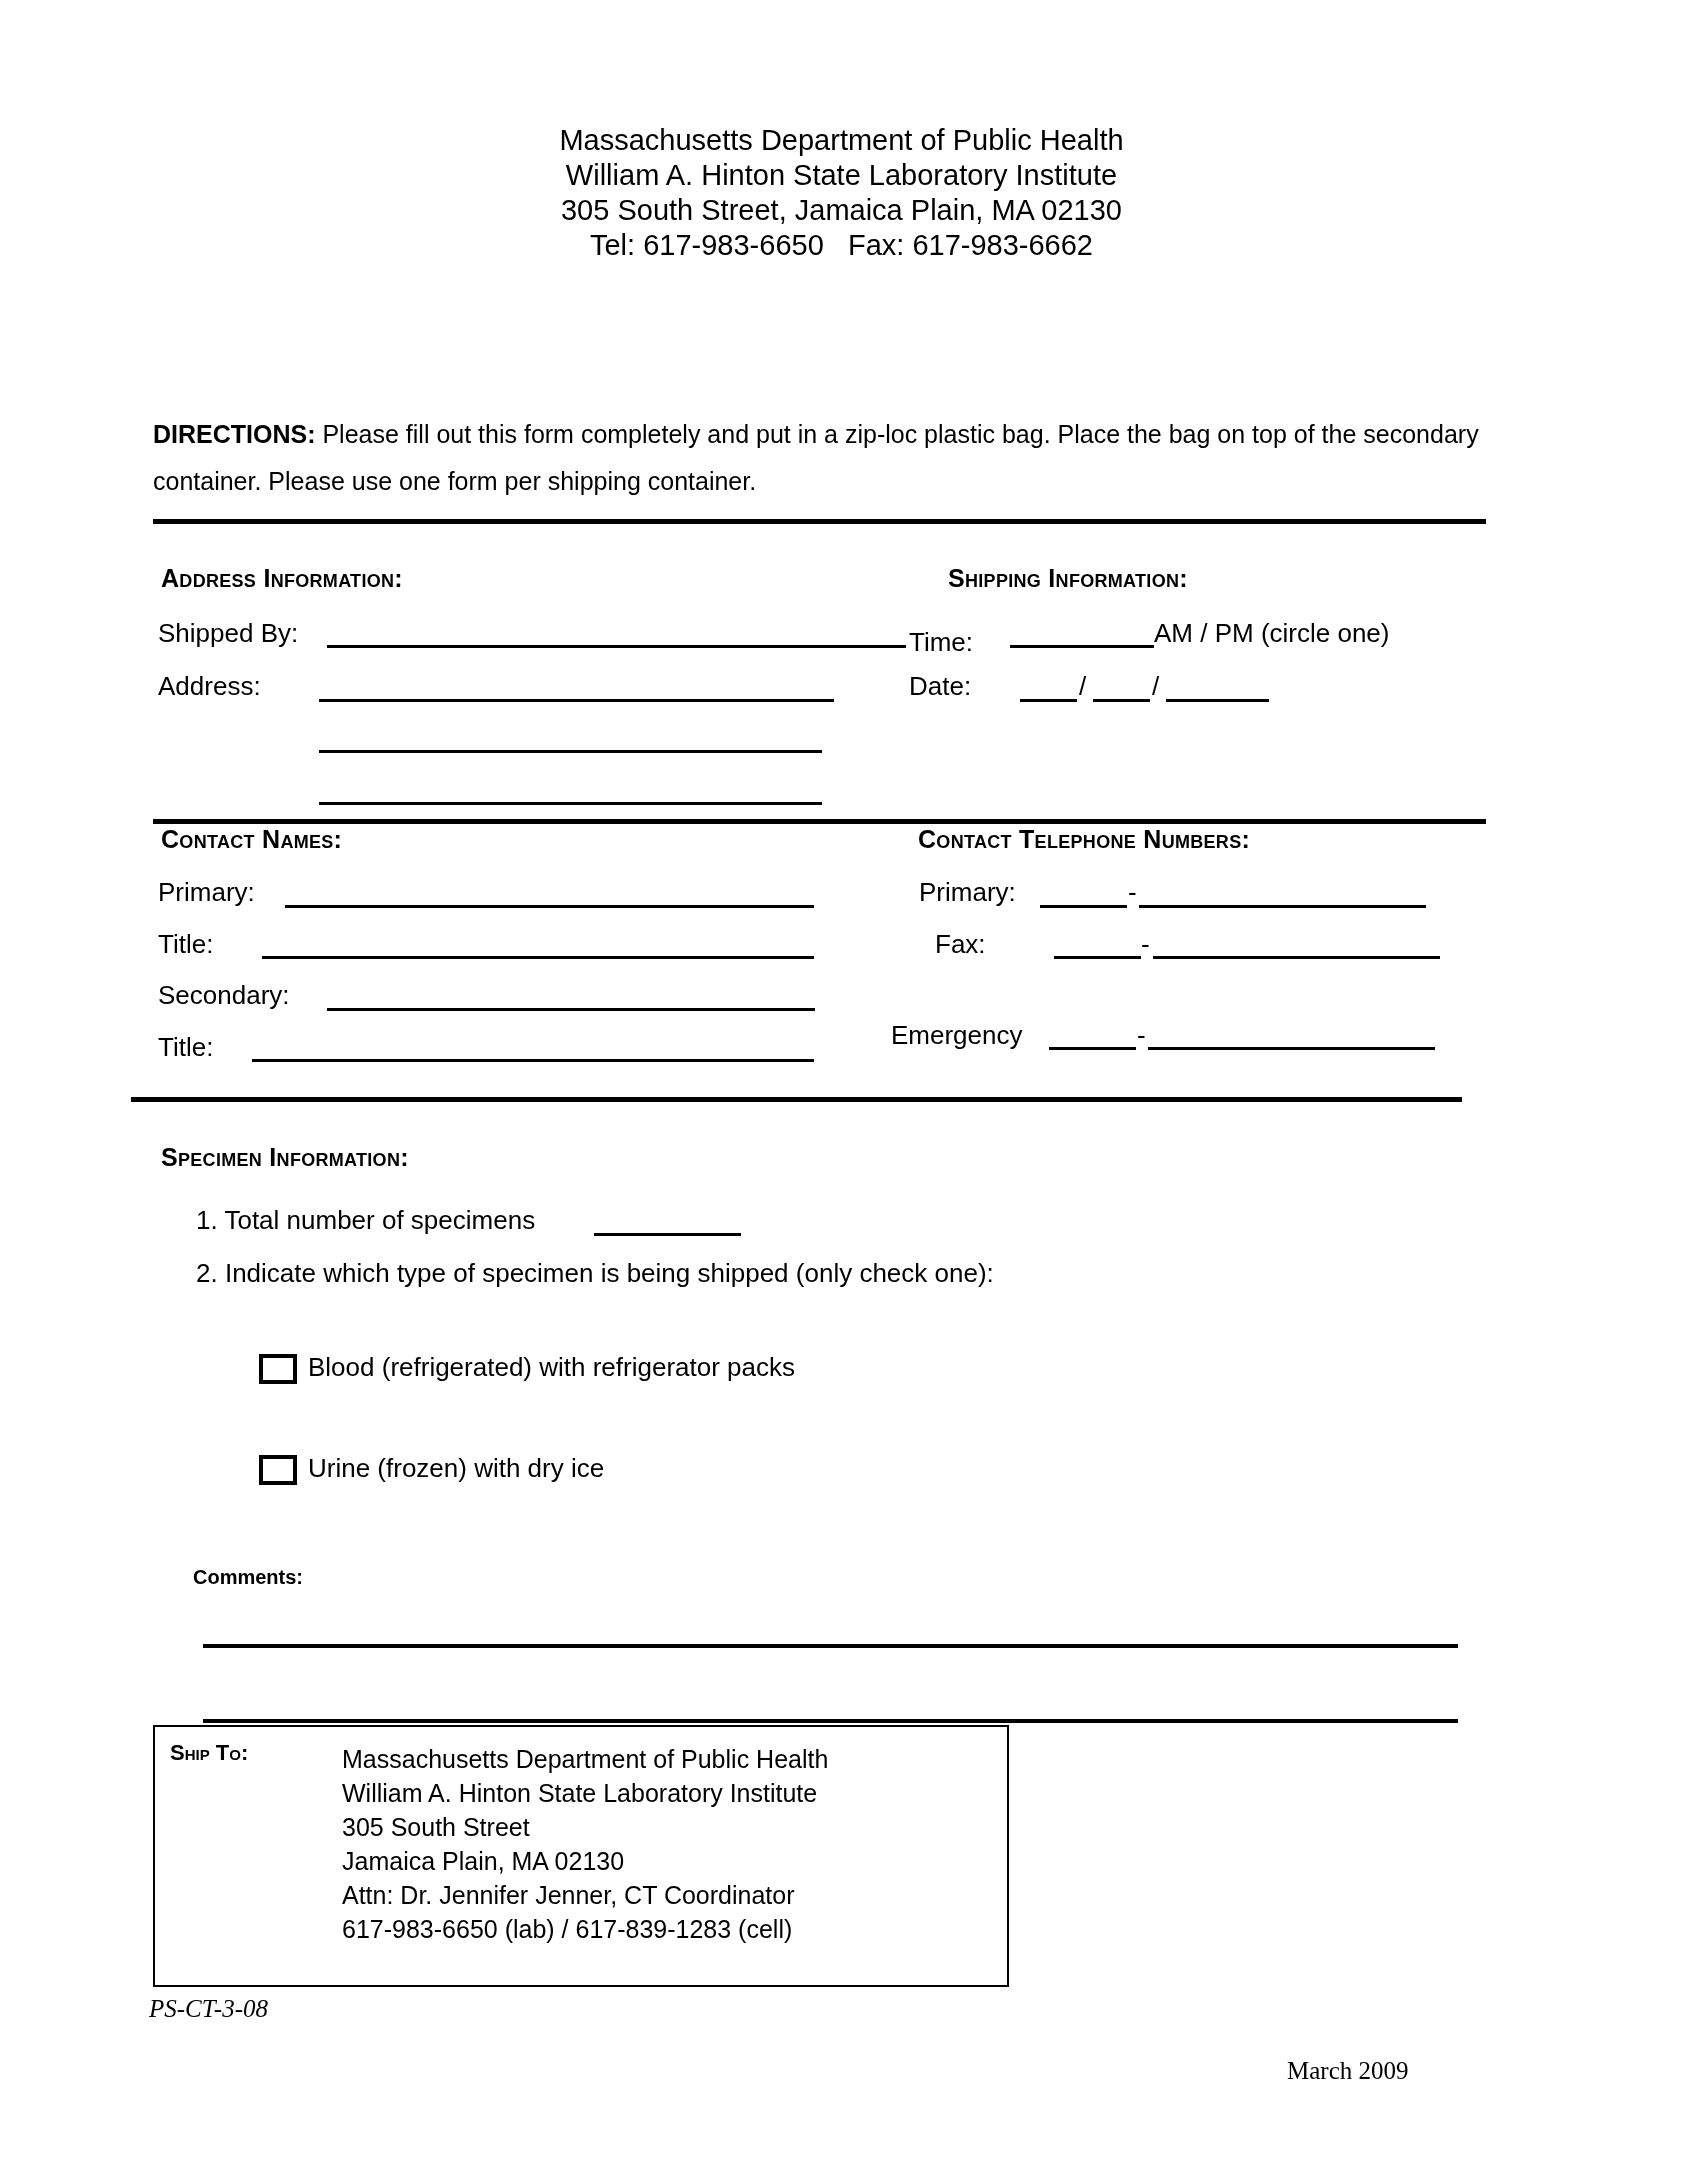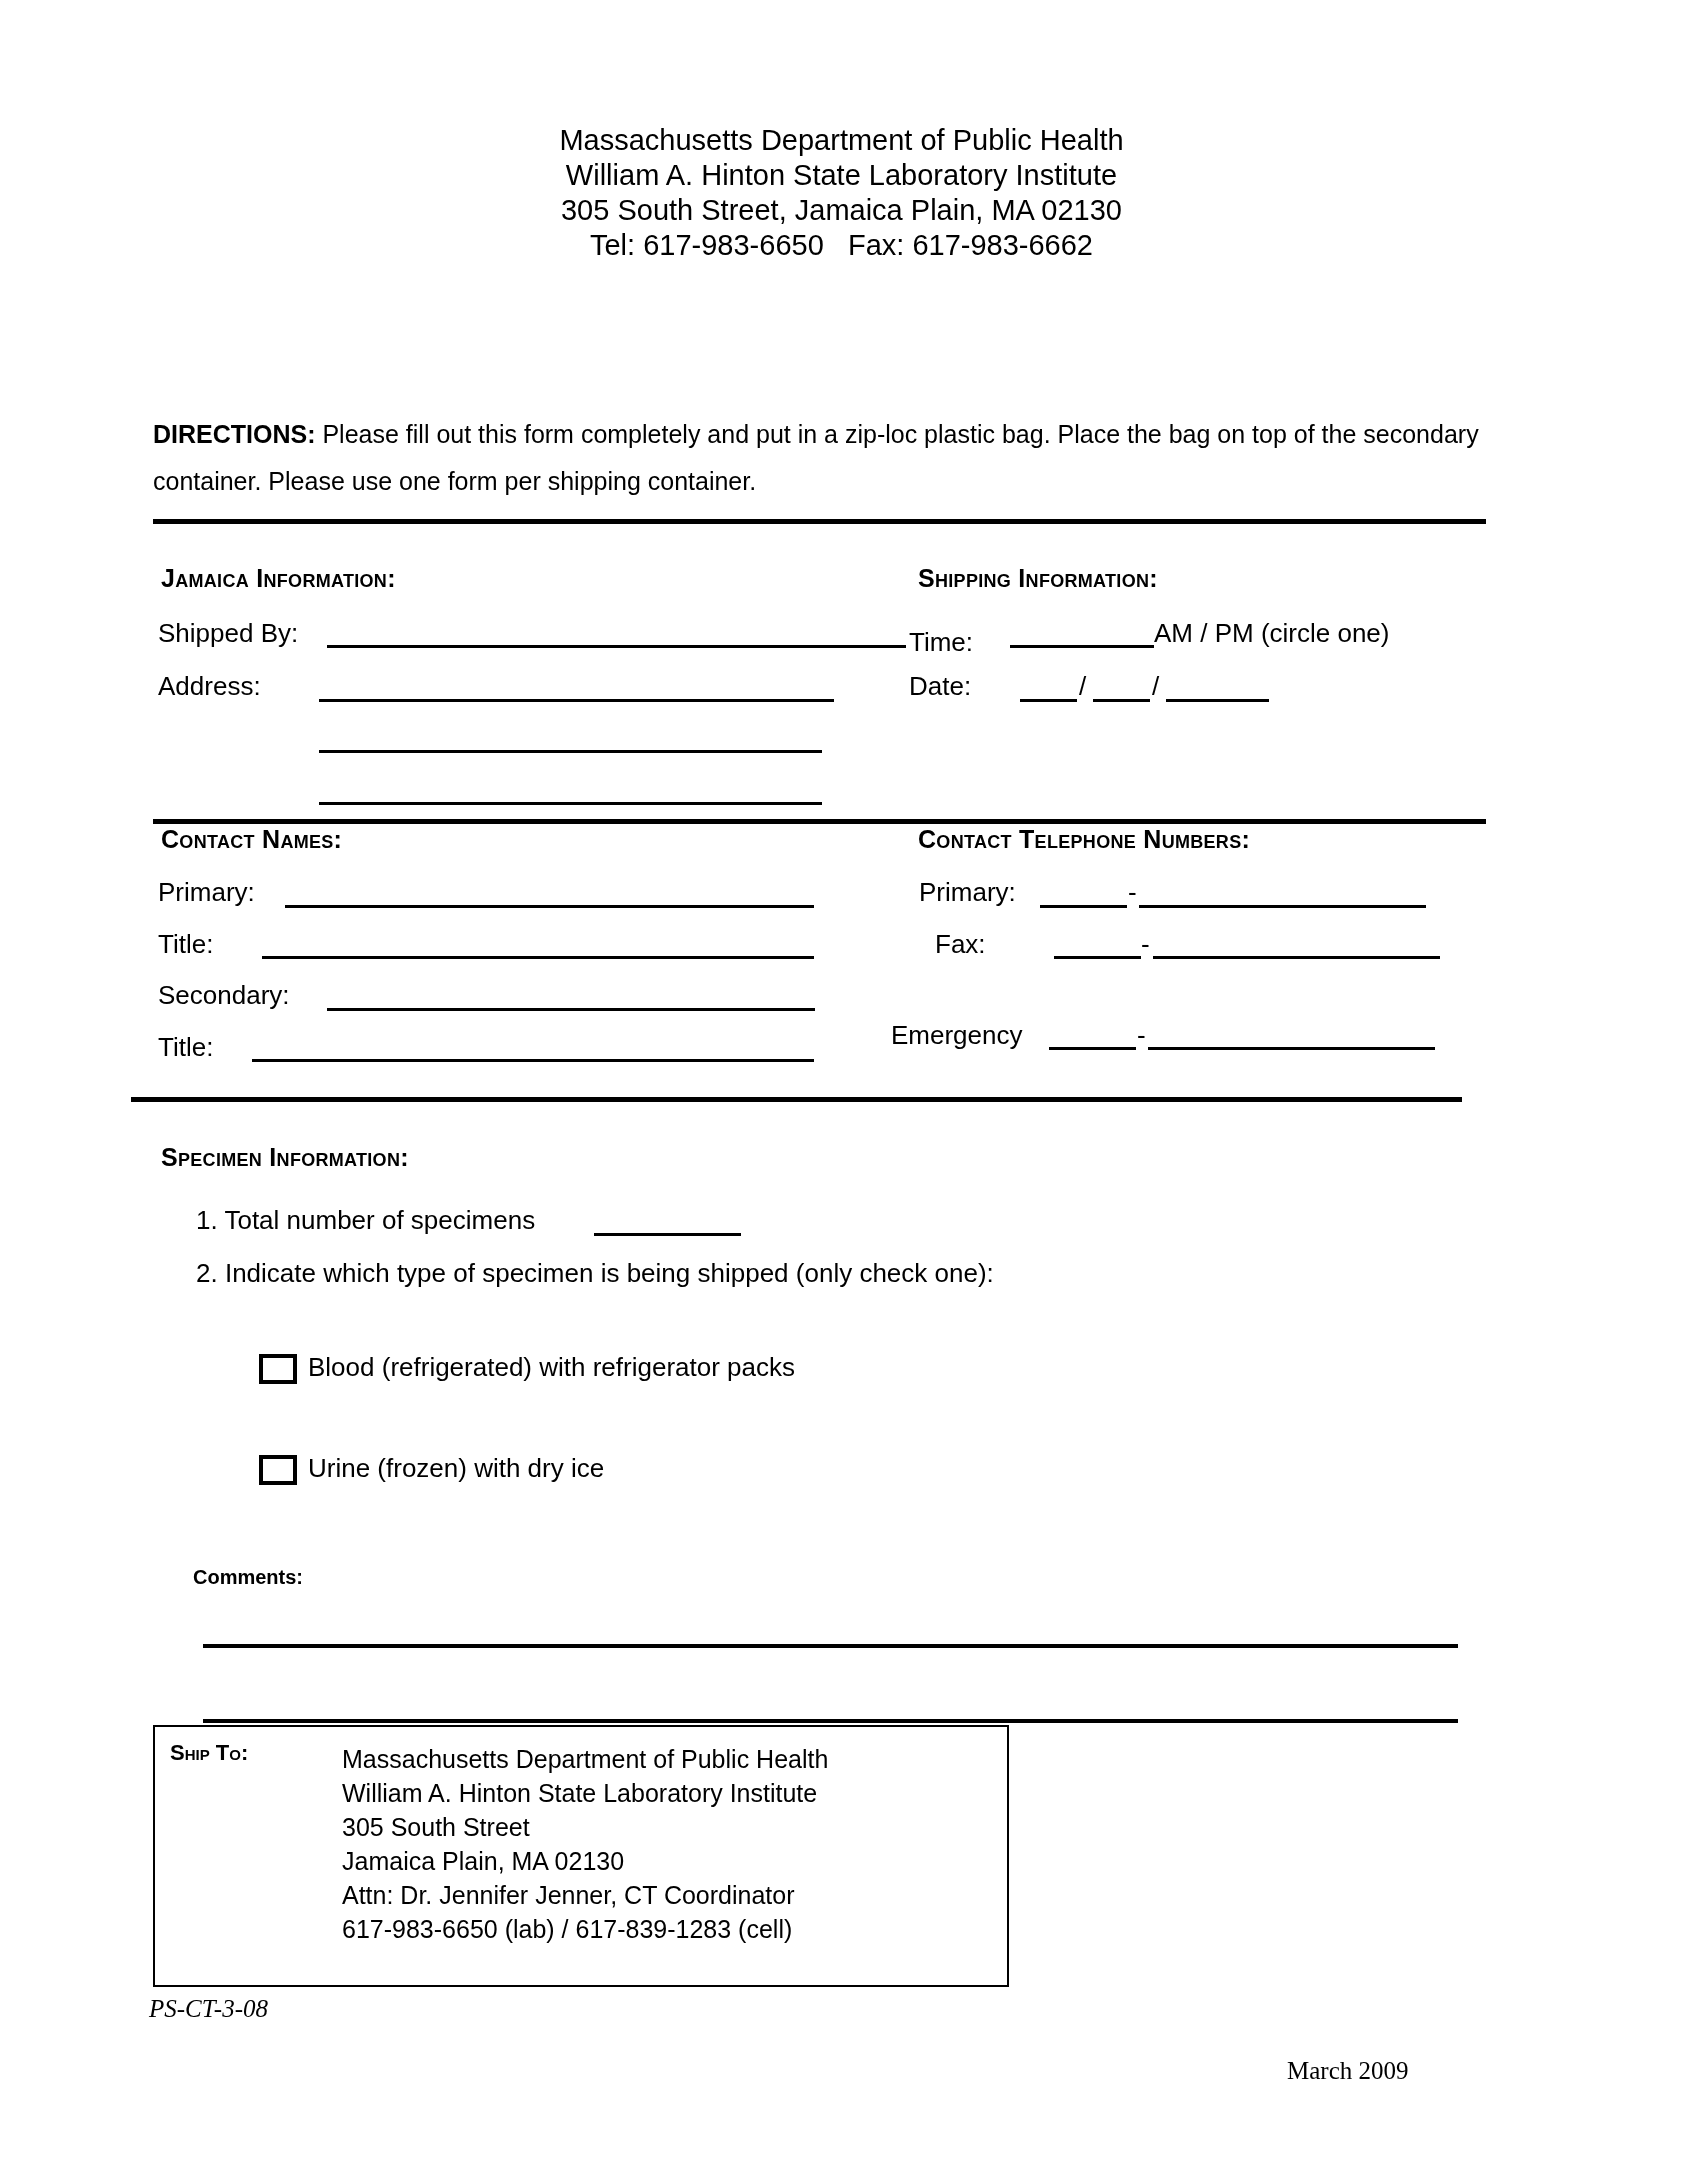--- a/index.html
+++ b/index.html
@@ -137,31 +137,31 @@
     <div>William A. Hinton State Laboratory Institute</div>
     <div>305 South Street, Jamaica Plain, MA 02130</div>
     <div>Tel: 617-983-6650   Fax: 617-983-6662</div>
   </div>
 
 
   <div class="directions"><b>DIRECTIONS:</b><span> Please fill out this form completely and put in a zip-loc plastic bag.  Place the bag on top of the secondary container.  Please use one form per shipping container.</span></div>
 
   <div class="hr thick" style="left:153px; top:519px; width:1333px;"></div>
 
-  <div class="sect-head" style="left:161px; top:564px;">Jamaica Information:</div>
+  <div class="sect-head" style="left:161px; top:564px;">Address Information:</div>
 
   <div class="lbl" style="left:158px; top:618px;">Shipped By:</div>
   <div class="uline" style="left:327px; top:645px; width:579px;"></div>
 
   <div class="lbl" style="left:158px; top:671px;">Address:</div>
   <div class="uline" style="left:319px; top:699px; width:515px;"></div>
   <div class="uline" style="left:319px; top:750px; width:503px;"></div>
   <div class="uline" style="left:319px; top:802px; width:503px;"></div>
 
-  <div class="sect-head" style="left:918px; top:564px;text-align:right;">Shipping Information:</div>
+  <div class="sect-head" style="left:948px; top:564px;text-align:right;">Shipping Information:</div>
 
   <div class="lbl" style="left:909px; top:618px;margin-top:9px;">Time:</div>
   <div class="uline" style="left:1010px; top:645px; width:144px;"></div>
   <div class="lbl" style="left:1154px; top:618px;">AM / PM (circle one)</div>
 
   <div class="lbl" style="left:909px; top:671px;">Date:</div>
   <div class="uline" style="left:1020px; top:699px; width:57px;"></div>
   <div class="lbl" style="left:1079px; top:671px;">/</div>
   <div class="uline" style="left:1093px; top:699px; width:57px;"></div>
   <div class="lbl" style="left:1152px; top:671px;">/</div>

